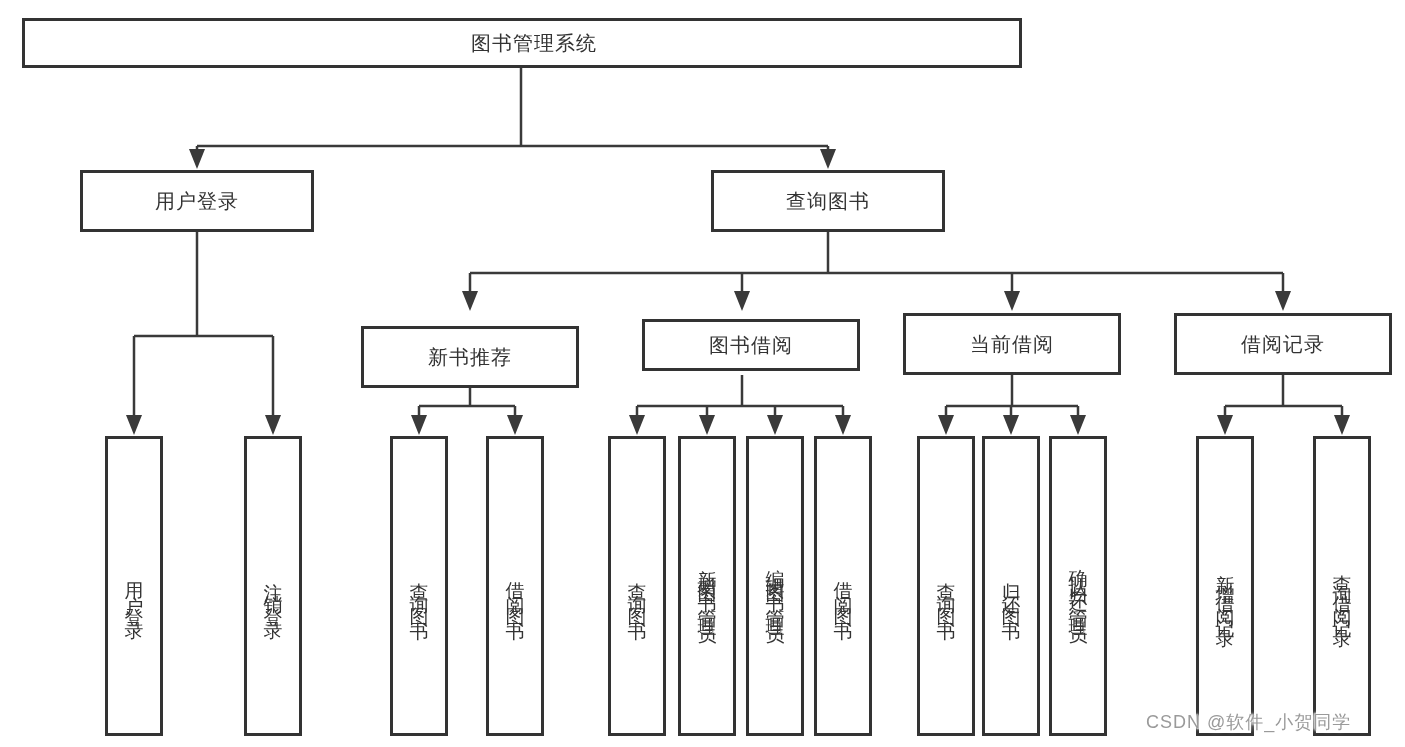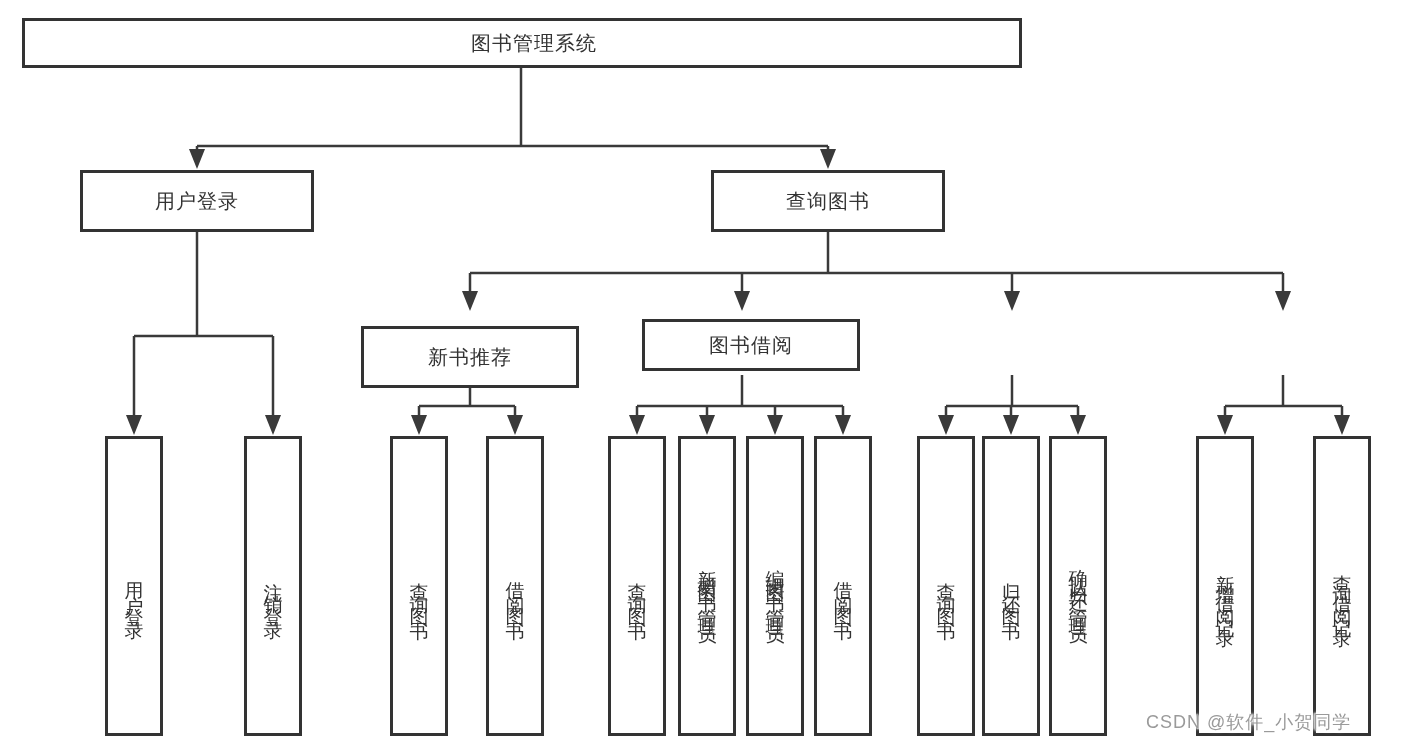--- a/index.html
+++ b/index.html
@@ -121,20 +121,22 @@
     </g>
   </svg>
 
   <div class="box hbox" style="left:22px;top:18px;width:1000px;height:50px;padding-left:24px;">图书管理系统</div>
 
   <div class="box hbox" style="left:80px;top:170px;width:234px;height:62px;">用户登录</div>
   <div class="box hbox" style="left:711px;top:170px;width:234px;height:62px;">查询图书</div>
 
   <div class="box hbox" style="left:361px;top:313px;width:218px;height:62px;margin-top:13px;">新书推荐</div>
   <div class="box hbox" style="left:642px;top:313px;width:218px;height:52px;margin-top:6px;">图书借阅</div>
+  <div class="box hbox" style="left:903px;top:313px;width:218px;height:62px;">当前借阅</div>
+  <div class="box hbox" style="left:1174px;top:313px;width:218px;height:62px;">借阅记录</div>
 
   <div class="box vbox" style="left:105px;top:436px;width:58px;height:300px;">用户登录</div>
   <div class="box vbox" style="left:244px;top:436px;width:58px;height:300px;">注销登录</div>
 
   <div class="box vbox" style="left:390px;top:436px;width:58px;height:300px;">查询图书</div>
   <div class="box vbox" style="left:486px;top:436px;width:58px;height:300px;">借阅图书</div>
 
   <div class="box vbox" style="left:608px;top:436px;width:58px;height:300px;">查询图书</div>
   <div class="box vbox long" style="left:678px;top:436px;width:58px;height:300px;">新增图书（管理员）</div>
   <div class="box vbox long" style="left:746px;top:436px;width:58px;height:300px;">编辑图书（管理员）</div>

